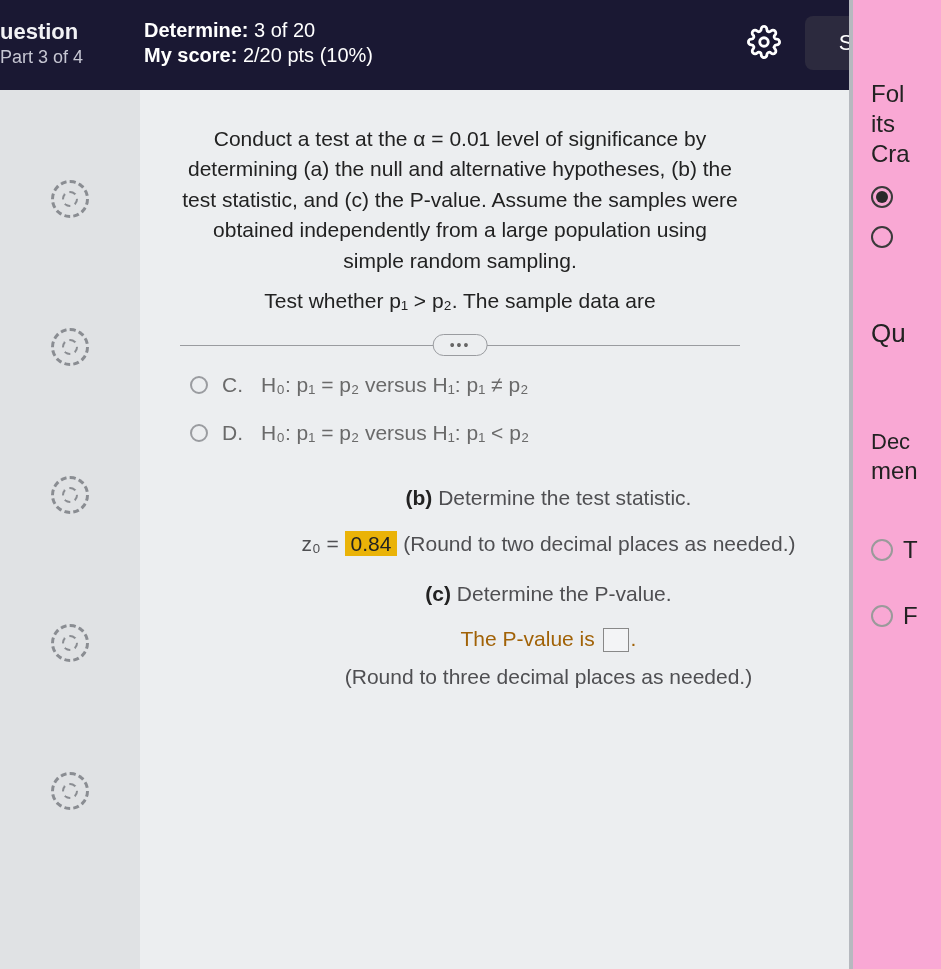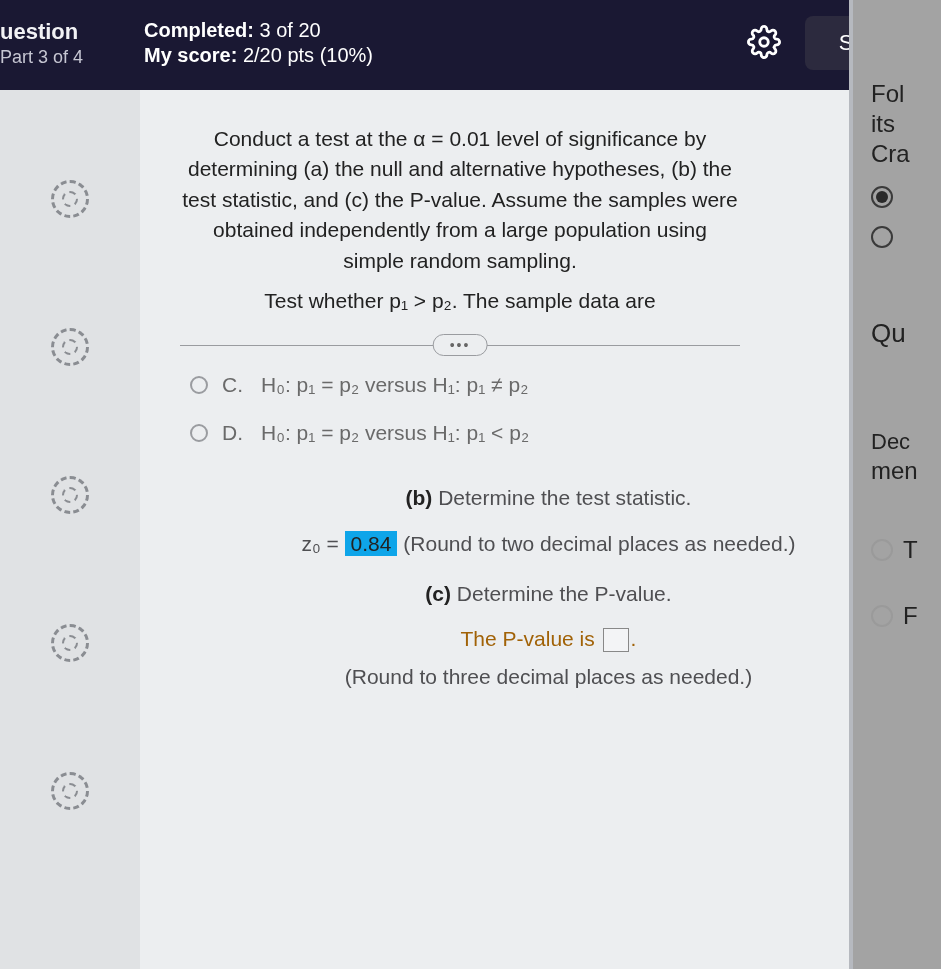--- a/index.html
+++ b/index.html
@@ -90,21 +90,21 @@
     }
     .mc-radio {
       width: 18px; height: 18px; border: 2px solid #9a9ca0; border-radius: 50%;
       flex-shrink: 0; cursor: pointer;
     }
     .mc-label-letter { margin-right: 4px; }
     .bold { font-weight: 700; color: #222; }
     .section-b { margin-top: 34px; color: #4f4f52; }
     .z0-line { margin-top: 16px; color: #4f4f52; }
     .z0-val {
-      background: #0ea5e9; padding: 1px 6px; color: #222;
+      background: #eab308; padding: 1px 6px; color: #222;
     }
     .section-c { margin-top: 20px; color: #4f4f52; }
     .pvalue-line { margin-top: 14px; color: #a16207; }
     .answer-box {
       display: inline-block; width: 26px; height: 24px;
       border: 1.5px solid #888; vertical-align: middle; margin: 0 2px;
       background: #f3f4f6; cursor: text;
     }
     .round-note { color: #4f4f52; }
     .scroll-arrows { position: absolute; right: 12px; top: 330px; display:flex; flex-direction:column; align-items:center; gap: 280px;}
@@ -119,21 +119,21 @@
       position: absolute; top: 0; left: 0; width: 12px; height: 170px;
       background: #a9acb2; border-radius: 6px; cursor: pointer;
     }
     .nav-chevron {
       position: absolute; right: 8px; top: 420px; color: #b8bac0; cursor: pointer;
     }
     .nav-chevron svg { width: 22px; height: 40px; }
     
     .right-panel {
       position: absolute; top: 0; right: 0; width: 92px; height: 969px;
-      background: #a3a3a3; border-left: 4px solid #b6b9bf;
+      background: #f9a8d4; border-left: 4px solid #b6b9bf;
       padding: 18px 0 0 18px; font-size: 24px; color: #222;
     }
     .right-panel .gap { height: 60px; }
     .rp-line { margin: 2px 0; white-space: nowrap; overflow: hidden; }
     .rp-radio-row { display:flex; align-items:center; gap:10px; margin: 18px 0; }
     .rp-radio { width:22px; height:22px; border:2.5px solid #3a3a3a; border-radius:50%; position:relative; cursor:pointer;}
     .rp-radio.sel::after { content:""; position:absolute; top:3px; left:3px; right:3px; bottom:3px; background:#2a2a2a; border-radius:50%;}
     .rp-sec-title { font-size: 26px; margin-top: 70px; }
     .rp-small { font-size: 22px; margin-top: 80px; }
     .rp-empty-radio { width:22px; height:22px; border:2px solid #9a9a9a; border-radius:50%; margin: 22px 0; cursor:pointer;}
@@ -141,21 +141,21 @@
 </head>
 <body>
 
 <div class="header">
   <div class="header-left">
     <div class="question-label">uestion</div>
     <div class="part-label">Part 3 of 4</div>
   </div>
   <div class="header-mid">
     <div class="completed">
-      <span>Completed:</span><span class="completed-val"> 3 of 20</span>
+      <span>Determine:</span><span class="completed-val"> 3 of 20</span>
     </div>
     <div class="score">
       <span>My score:</span><span class="score-val"> 2/20 pts (10%)</span>
     </div>
   </div>
   <button class="gear-btn">
     <span>
       <svg viewBox="0 0 24 24" fill="none" stroke="currentColor" stroke-width="2">
         <circle cx="12" cy="12" r="3"></circle>
         <path d="M19.4 15a1.7 1.7 0 0 0 .34 1.87l.06.06a2 2 0 1 1-2.83 2.83l-.06-.06a1.7 1.7 0 0 0-1.87-.34 1.7 1.7 0 0 0-1 1.56V21a2 2 0 1 1-4 0v-.09a1.7 1.7 0 0 0-1-1.56 1.7 1.7 0 0 0-1.87.34l-.06.06a2 2 0 1 1-2.83-2.83l.06-.06a1.7 1.7 0 0 0 .34-1.87 1.7 1.7 0 0 0-1.56-1H3a2 2 0 1 1 0-4h.09a1.7 1.7 0 0 0 1.56-1 1.7 1.7 0 0 0-.34-1.87l-.06-.06a2 2 0 1 1 2.83-2.83l.06.06a1.7 1.7 0 0 0 1.87.34H9a1.7 1.7 0 0 0 1-1.56V3a2 2 0 1 1 4 0v.09a1.7 1.7 0 0 0 1 1.56 1.7 1.7 0 0 0 1.87-.34l.06-.06a2 2 0 1 1 2.83 2.83l-.06.06a1.7 1.7 0 0 0-.34 1.87V9a1.7 1.7 0 0 0 1.56 1H21a2 2 0 1 1 0 4h-.09a1.7 1.7 0 0 0-1.56 1z"></path>

